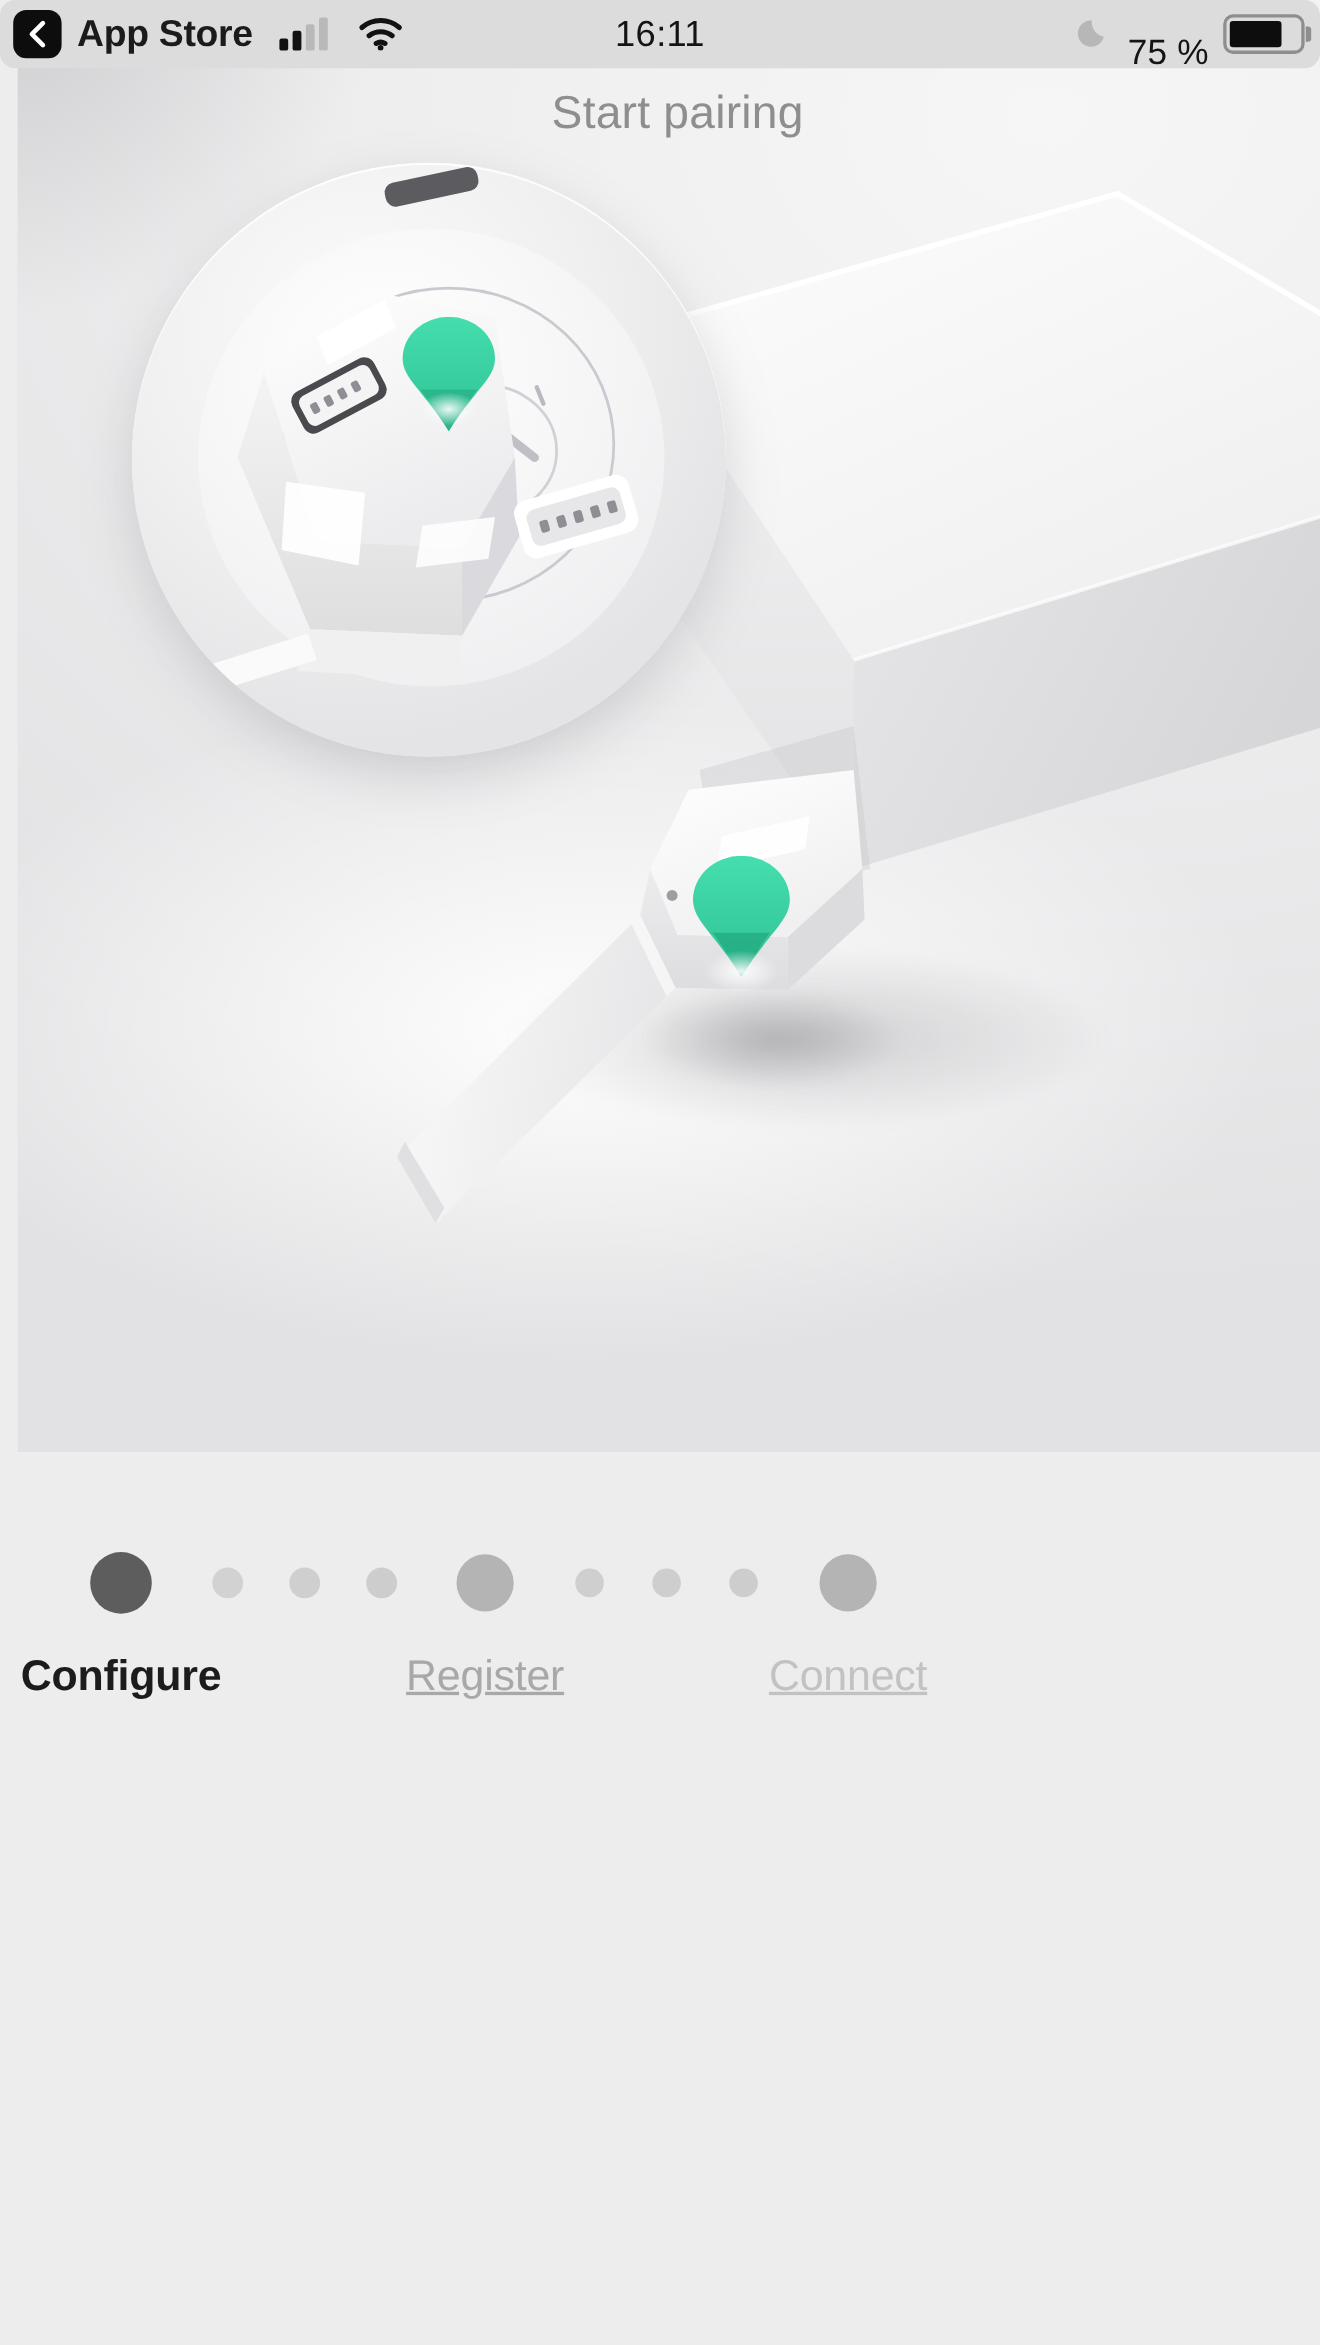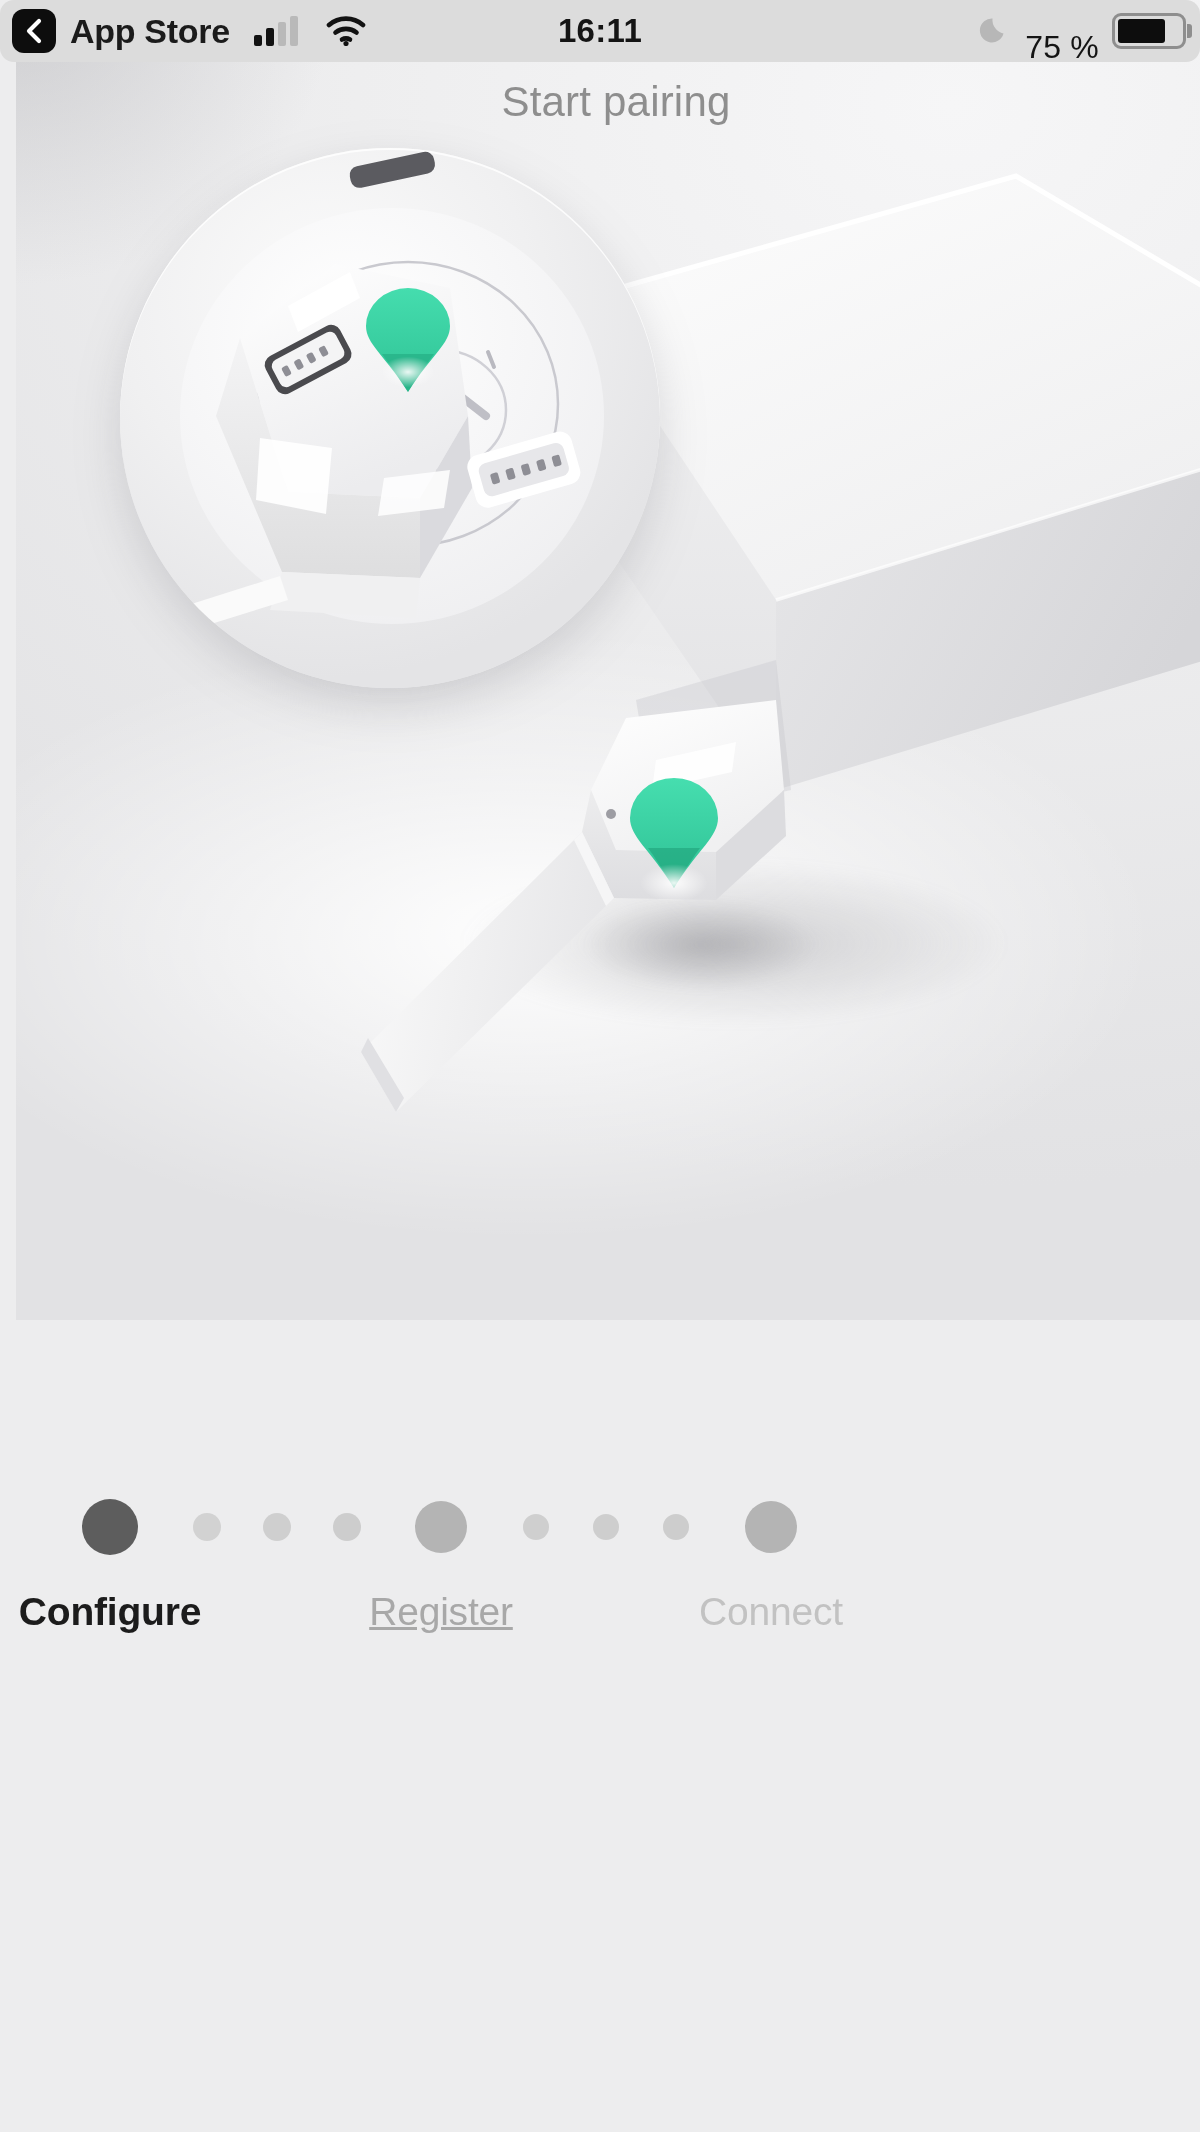--- a/index.html
+++ b/index.html
@@ -29,21 +29,21 @@
   .sig i:nth-child(1){ height:11px; }
   .sig i:nth-child(2){ height:18px; }
   .sig i:nth-child(3){ height:24px; background:#b9b9b9; }
   .sig i:nth-child(4){ height:30px; background:#b9b9b9; }
   .wifi{ margin-left:14px; display:flex; align-items:center; }
 
   .sb-center{
     position:absolute; left:0; right:0; top:0; height:62px;
     display:flex; align-items:center; justify-content:center; pointer-events:none;
   }
-  .sb-time{ font-size:33px; font-weight:700; color:#141414; letter-spacing:.3px; }
+  .sb-time{ font-size:33px; font-weight:400; color:#141414; letter-spacing:.3px; }
 
   .sb-right{
     position:absolute; right:14px; top:0; height:62px;
     display:flex; align-items:center; gap:13px;
   }
   .sb-batt-pct{ font-size:32px; font-weight:500; color:#141414; letter-spacing:.2px;margin-top:32px; }
   .batt{
     position:relative; width:74px; height:36px; border:3px solid #8e8e8e;
     border-radius:9px; padding:3px; display:flex; align-items:center;
   }
@@ -109,21 +109,21 @@
   
   .drop{ position:absolute; z-index:22; }
   .drop svg{ display:block; }
   .drop-glow{
     position:absolute; border-radius:50%;
     background:radial-gradient(50% 50% at 50% 50%, rgba(255,255,255,.9) 0%, rgba(255,255,255,0) 70%);
   }
 
   
   .stepper{
-    position:absolute; left:0; top:1440px; width:1200px; height:300px; z-index:30;
+    position:absolute; left:0; top:1352px; width:1200px; height:300px; z-index:30;
   }
   .dots{
     position:absolute; left:0; top:52px; width:1200px; height:70px;
   }
   .dot{
     position:absolute; top:50%; transform:translate(-50%,-50%);
     border-radius:50%;
   }
   .labels{
     position:absolute; left:0; top:150px; width:1200px; height:60px;
@@ -360,17 +360,17 @@
         <span class="dot" style="left: 347px; width: 28px; height: 28px; background: rgb(205, 205, 205);"></span>
         <span class="dot" style="left: 441px; width: 52px; height: 52px; background: rgb(180, 180, 180);"></span>
         <span class="dot" style="left: 536px; width: 26px; height: 26px; background: rgb(207, 207, 207);"></span>
         <span class="dot" style="left: 606px; width: 26px; height: 26px; background: rgb(206, 206, 206);"></span>
         <span class="dot" style="left: 676px; width: 26px; height: 26px; background: rgb(205, 205, 205);"></span>
         <span class="dot" style="left: 771px; width: 52px; height: 52px; background: rgb(180, 180, 180);"></span>
       </div>
     <div class="labels" id="labels">
         <span class="step-label active" style="left: 110px;">Configure</span>
         <span class="step-label pending" style="left: 441px;">Register</span>
-        <span class="step-label idle" style="left: 771px;">Connect</span>
+        <span class="step-label idle" style="left: 771px; text-decoration: underline;">Connect</span>
       </div>
   </div>
 
 </div>
 
 </body></html>

